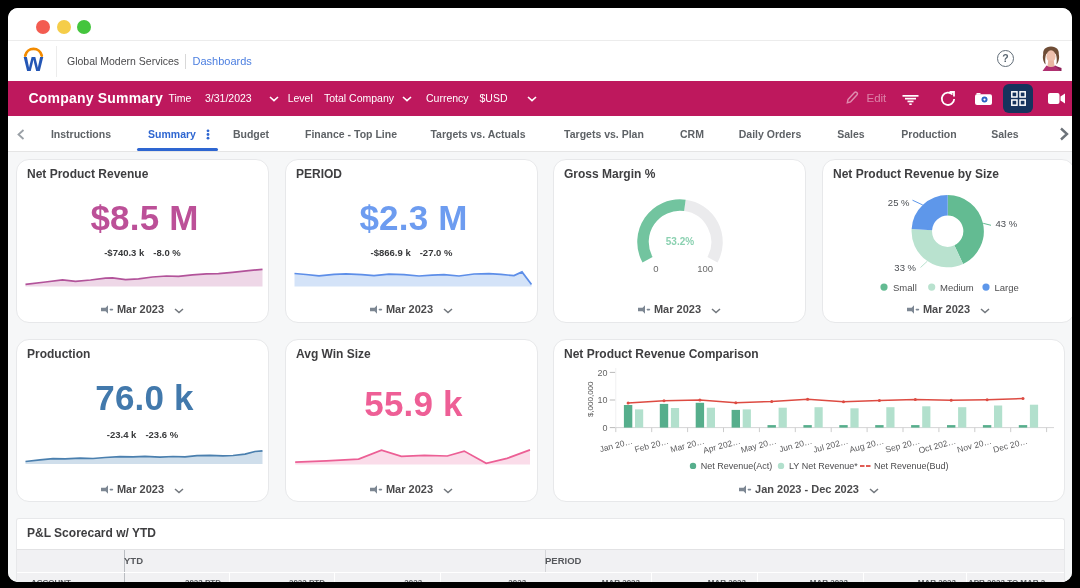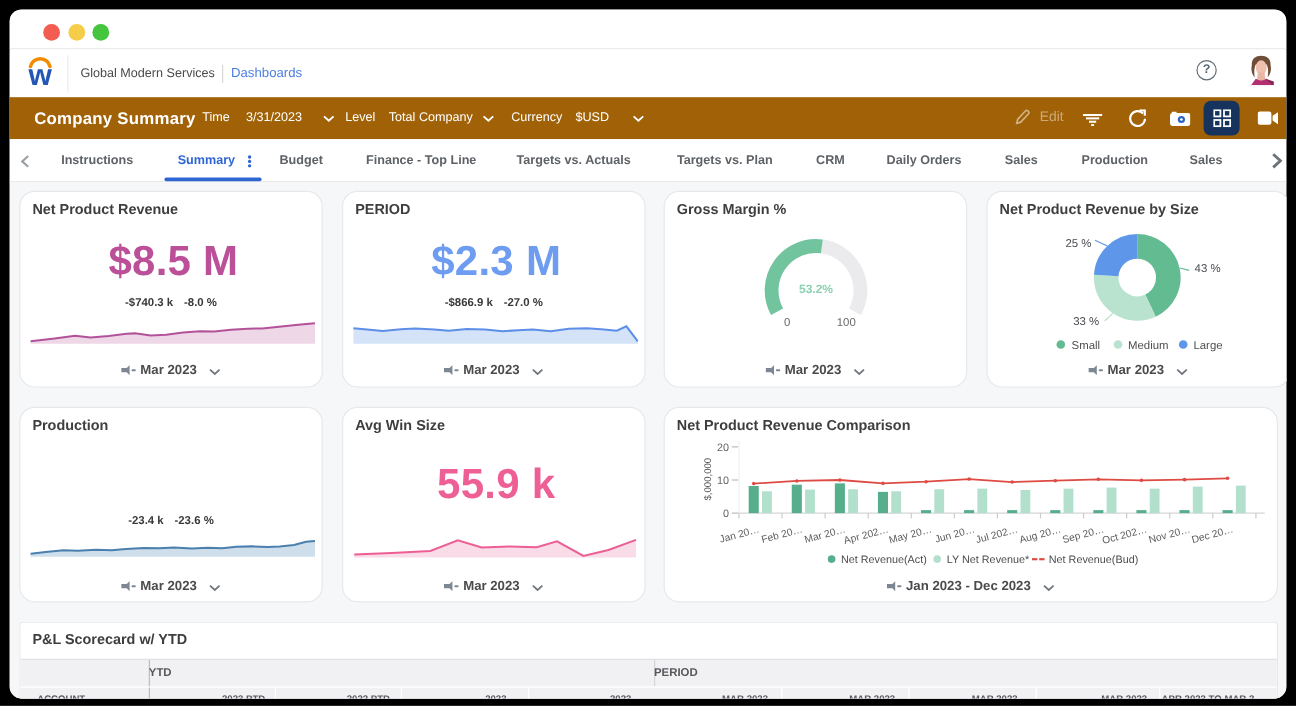--- a/index.html
+++ b/index.html
@@ -5,21 +5,21 @@
 *{margin:0;padding:0;box-sizing:border-box}
 html,body{width:1080px;height:588px;background:#000;font-family:"Liberation Sans",sans-serif;overflow:hidden}
 .abs{position:absolute}
 #win{position:absolute;left:8px;top:8px;width:1064px;height:574px;background:#fff;border-radius:10px;overflow:hidden}
 
 #topbar{position:absolute;left:0;top:0;width:1064px;height:33px;background:#fff;border-bottom:1px solid #ececec}
 .tl{position:absolute;top:12px;width:14px;height:14px;border-radius:50%}
 
 #hdr{position:absolute;left:0;top:34px;width:1064px;height:39px;background:#fff}
 
-#bluebar{position:absolute;left:0;top:73px;width:1064px;height:35px;background:#a16207;color:#fff}
+#bluebar{position:absolute;left:0;top:73px;width:1064px;height:35px;background:#be185d;color:#fff}
 .bb{position:absolute;top:0;height:35px;line-height:35px;font-size:10.5px;font-weight:normal;color:#fff;white-space:nowrap}
 
 #tabs{position:absolute;left:0;top:108px;width:1064px;height:36px;background:#fff;border-bottom:1px solid #e5e5e5}
 .tab{position:absolute;top:0;height:36px;line-height:36px;font-size:10.5px;font-weight:bold;color:#5e6266;transform:translateX(-50%);white-space:nowrap}
 
 #content{position:absolute;left:0;top:144px;width:1064px;height:430px;background:#f6f7f8}
 .card{position:absolute;background:#fff;border:1px solid #e7e8ea;border-radius:13px}
 .ct{position:absolute;left:10px;top:7px;font-size:12px;font-weight:bold;color:#3e3e40;white-space:nowrap}
 .big{position:absolute;left:0;width:100%;padding-left:4px;text-align:center;font-weight:bold;font-size:35px;line-height:40px;letter-spacing:.2px;white-space:nowrap}
 .delta{position:absolute;left:0;width:100%;text-align:center;font-size:9.5px;font-weight:bold;color:#38393b;line-height:14px}
@@ -203,20 +203,21 @@
       <div class="foot" style="bottom:6px"><svg width="13" height="9" viewBox="0 0 13 9">
             <path d="M0 2.7 h4.6 l2.4 -2.4 v8.4 l-2.4 -2.4 h-4.6 z" fill="#7d8793"></path>
             <rect x="8.6" y="3.7" width="3.6" height="1.7" rx=".8" fill="#7d8793"></rect>
           </svg> Mar 2023 <span class="chev"><svg width="10" height="6">
               <path d="M1 1 L5 4.6 L9 1" fill="none" stroke="#72777d" stroke-width="1.5"></path>
             </svg></span></div>
     </div>
 
     <div class="card" style="left:8px;top:187px;width:253px;height:163px">
       <div class="ct">Production</div>
+      <div class="big" style="top:38px;color:#4279ac">76.0 k</div>
       <div class="delta" style="top:88px"><span>-23.4 k</span><span>-23.6 %</span></div>
       <svg class="abs" style="left:8px;top:105px" width="238" height="20" viewBox="0 0 238 20">
         <path d="M0.5 16.5 L15 14.8 L28 13.6 L40 13.9 L55 13.2 L68 13.5 L80 12.5 L95 11.6 L108 11.9 L120 11.3 L135 12.1 L148 11.5 L160 11.9 L172 10.7 L185 10.3 L198 10.9 L208 10.5 L220 9.1 L230 6.5 L237.5 5.9 L237.5 19 L0.5 19 Z" fill="#cfdeeb"></path>
         <path d="M0.5 16.5 L15 14.8 L28 13.6 L40 13.9 L55 13.2 L68 13.5 L80 12.5 L95 11.6 L108 11.9 L120 11.3 L135 12.1 L148 11.5 L160 11.9 L172 10.7 L185 10.3 L198 10.9 L208 10.5 L220 9.1 L230 6.5 L237.5 5.9" fill="none" stroke="#4a7fae" stroke-width="1.7"></path>
       </svg>
       <div class="foot" style="bottom:5.5px"><svg width="13" height="9" viewBox="0 0 13 9">
             <path d="M0 2.7 h4.6 l2.4 -2.4 v8.4 l-2.4 -2.4 h-4.6 z" fill="#7d8793"></path>
             <rect x="8.6" y="3.7" width="3.6" height="1.7" rx=".8" fill="#7d8793"></rect>
           </svg> Mar 2023 <span class="chev"><svg width="10" height="6">
               <path d="M1 1 L5 4.6 L9 1" fill="none" stroke="#72777d" stroke-width="1.5"></path>

